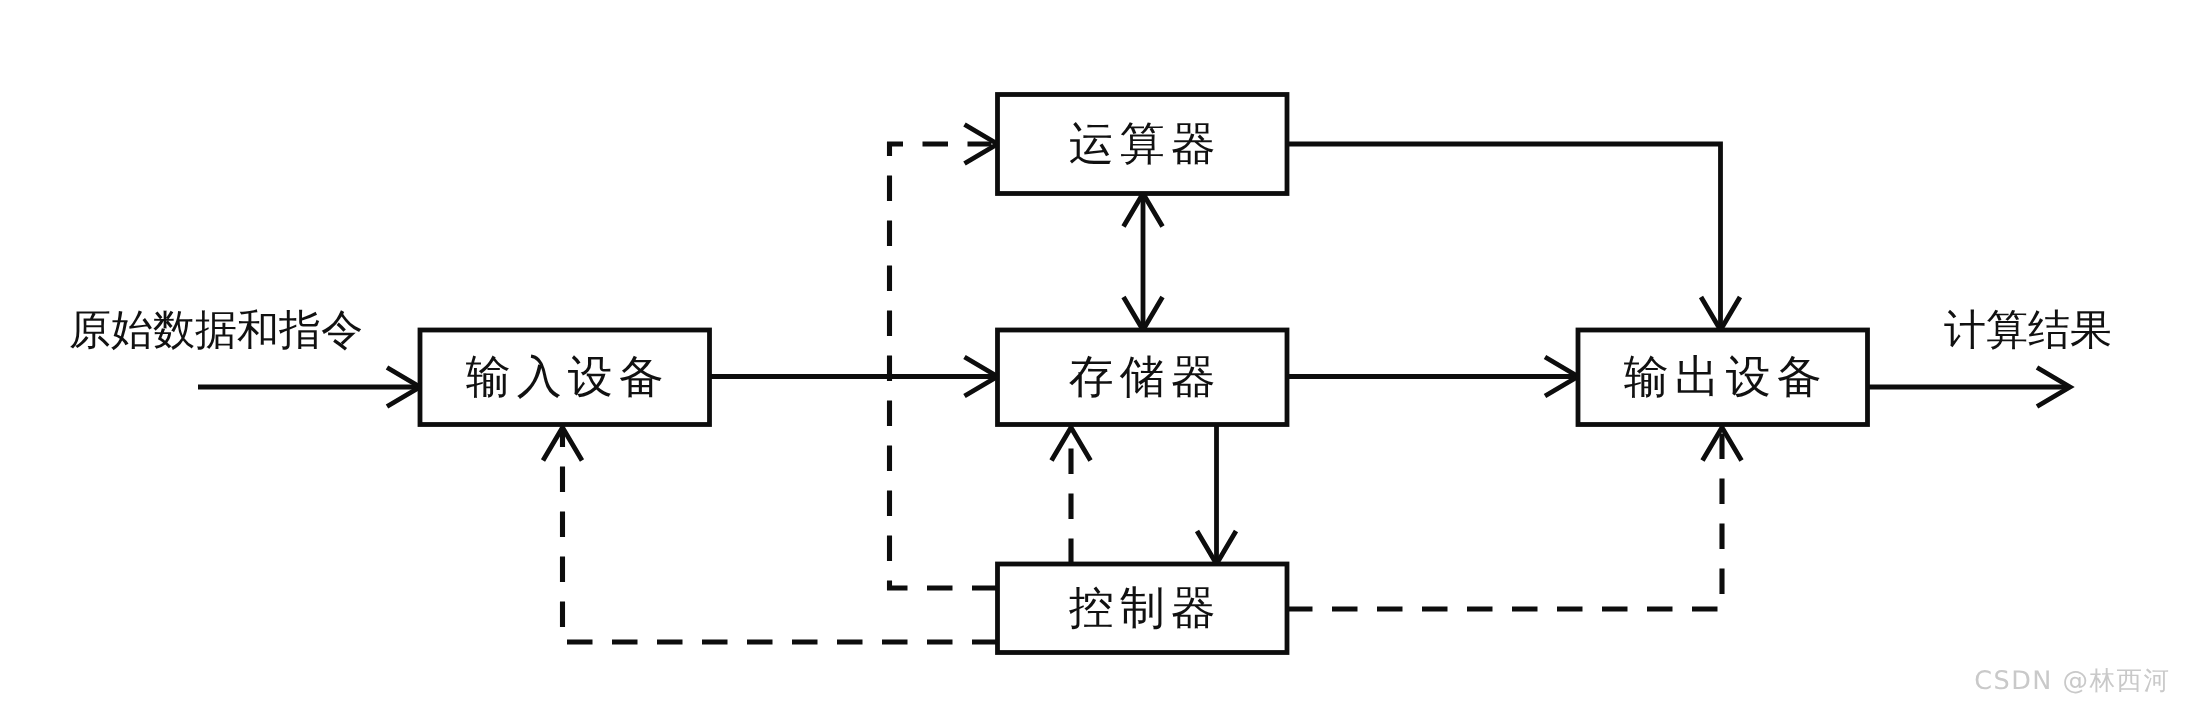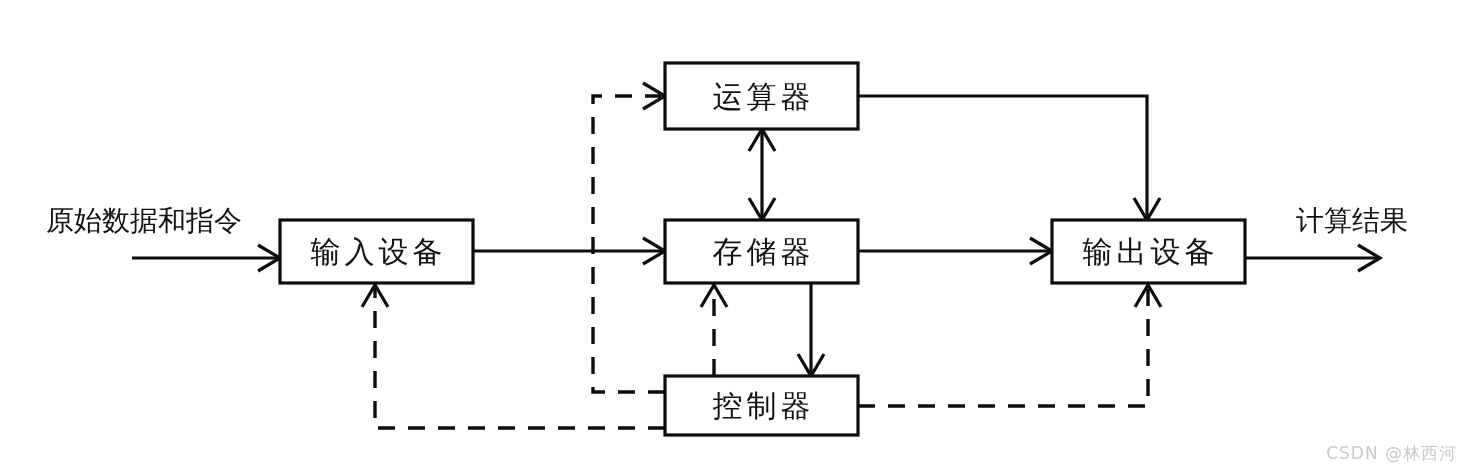--- a/index.html
+++ b/index.html
@@ -60,21 +60,21 @@
   .edge-label {
     font-family: "DejaVu Sans", "Liberation Sans", sans-serif;
     font-size: 28px;
     fill: #111111;
     dominant-baseline: middle;
   }
   .edge-label.left { text-anchor: start; }
   .edge-label.right { text-anchor: start; }
   .watermark {
     position: absolute;
-    right: 8px;
+    right: 18px;
     bottom: 8px;
     font-family: "DejaVu Sans", "Liberation Sans", sans-serif;
     font-size: 17px;
     color: #c9c9c9;
     letter-spacing: 1px;
     white-space: nowrap;
     user-select: none;
   }
 </style>
 </head>

